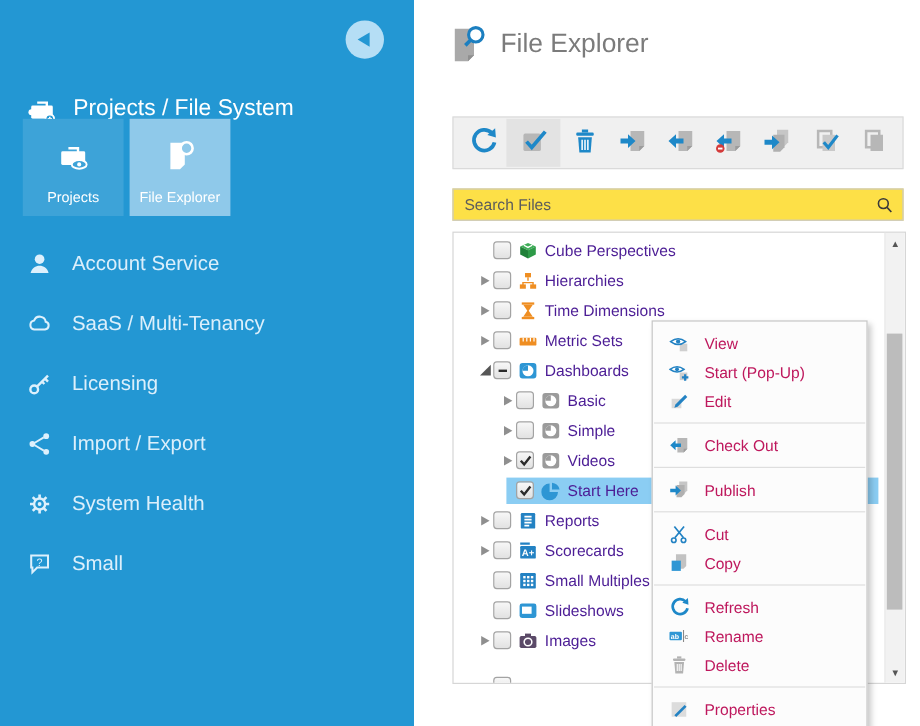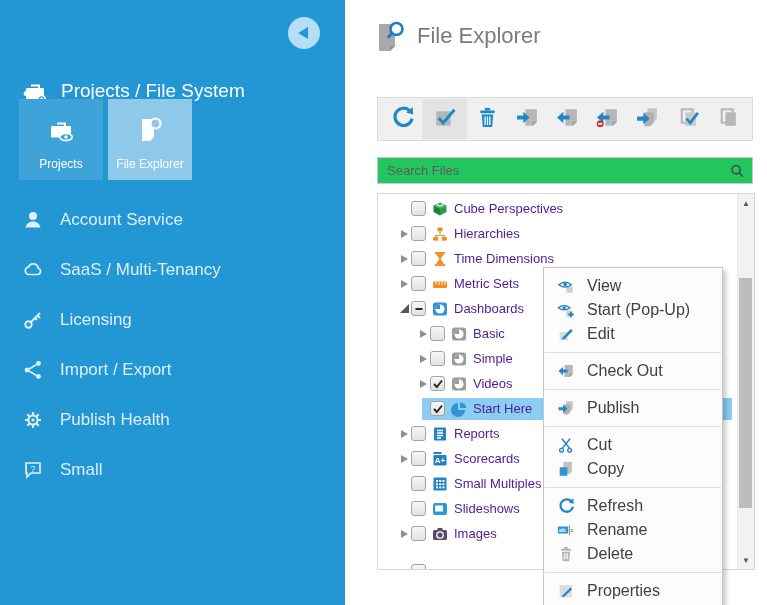--- a/index.html
+++ b/index.html
@@ -34,21 +34,21 @@
   .page-title .ptlbl{font-size:22px;color:#7b7b7b;}
 
   .toolbar{position:absolute;left:0;top:97px;width:376px;height:44px;background:#f0f0f0;
            border:1px solid #dadada;box-sizing:border-box;display:flex;align-items:center;padding-left:4px;}
   .tb{width:40px;height:40px;border:none;background:transparent;display:flex;align-items:center;
       justify-content:center;cursor:pointer;padding:0;}
   .tb.active{background:#e3e3e3;width:45px;}
   .tb svg{width:25px;height:25px;}
 
   .search{position:absolute;left:0;top:157px;width:376px;height:27px;border:1px solid #c9c9c9;
-          background:#22c55e;box-sizing:border-box;display:flex;align-items:center;padding:0 7px;}
+          background:#fde047;box-sizing:border-box;display:flex;align-items:center;padding:0 7px;}
   .search input{flex:1;border:none;outline:none;background:transparent;font-family:inherit;
                 font-size:13px;color:#444;}
   .search input::placeholder{color:#5c5c5c;opacity:1;}
   .search .sicon{width:16px;height:16px;display:flex;cursor:pointer;}
 
   .tree{position:absolute;left:0;top:193px;width:378px;height:377px;border:1px solid #d6d6d6;
         background:#fff;box-sizing:border-box;overflow:hidden;}
   .tree-rows{position:absolute;left:0;top:2px;right:0;}
   .tree-row{height:25px;display:flex;align-items:center;}
   .indent{flex:none;}
@@ -74,21 +74,21 @@
             justify-content:center;cursor:pointer;font-size:8px;color:#555;}
   .sb-arrow.up{top:2px;} .sb-arrow.down{bottom:2px;}
   .thumb{position:absolute;left:1px;top:84px;width:13px;height:230px;background:#bcbcbc;cursor:pointer;}
 
   
   .menu{position:absolute;left:543px;top:267px;width:180px;box-sizing:border-box;background:#fcfcfc;
         border:1px solid #c6c6c6;box-shadow:3px 3px 5px rgba(0,0,0,.22);padding:6px 0;}
   .menu-item{height:24px;display:flex;align-items:center;padding-left:13px;gap:12px;cursor:pointer;}
   .menu-item .micon{width:18px;height:18px;display:flex;flex:none;}
   .menu-item .micon svg{width:18px;height:18px;}
-  .menu-item .mlbl{font-size:16px;color:#404040;white-space:nowrap;}
+  .menu-item .mlbl{font-size:13px;color:#be185d;white-space:nowrap;}
   .menu-sep{height:1px;background:#dedede;margin:6px 1px;}
 </style>
 </head>
 <body>
 
 <div class="app">
 
   <div class="sidebar">
     <div class="back-btn">
       <span class="back-tri"></span>
@@ -169,21 +169,21 @@
         <div class="nav-item">
           <span class="nicon">
             <svg viewBox="0 0 22 22">
               <g stroke="#ddf0fc" stroke-width="2.2">
                 <path d="M11 3v16M3 11h16M5.3 5.3l11.4 11.4M16.7 5.3L5.3 16.7"></path>
               </g>
               <circle cx="11" cy="11" r="4.6" fill="#2397d3" stroke="#ddf0fc" stroke-width="2"></circle>
               <circle cx="11" cy="11" r="1.6" fill="#ddf0fc"></circle>
             </svg>
           </span>
-          <span class="nlbl">Publish Health</span>
+          <span class="nlbl">System Health</span>
         </div>
         <div class="nav-item">
           <span class="nicon">
             <svg viewBox="0 0 22 22">
               <path d="M4 4h14v10h-9l-4 4v-4H4z" fill="none" stroke="#ddf0fc" stroke-width="1.7"></path>
               <text x="8.4" y="12.6" font-size="9" fill="#ddf0fc">?</text>
             </svg>
           </span>
           <span class="nlbl">Small</span>
         </div>

